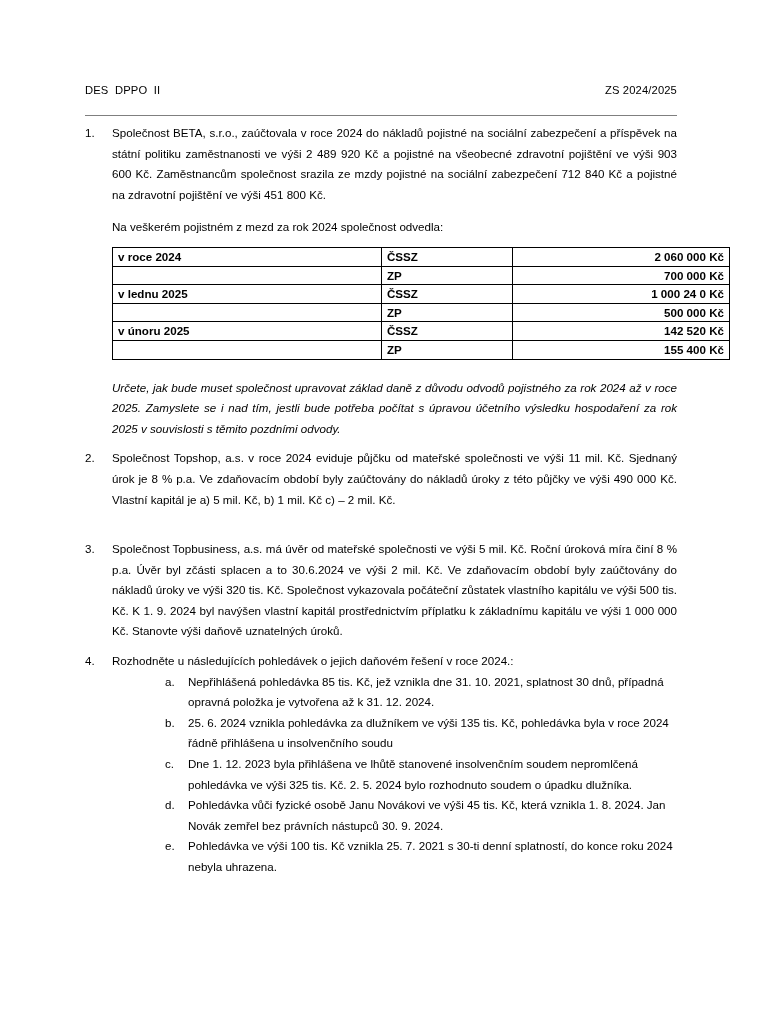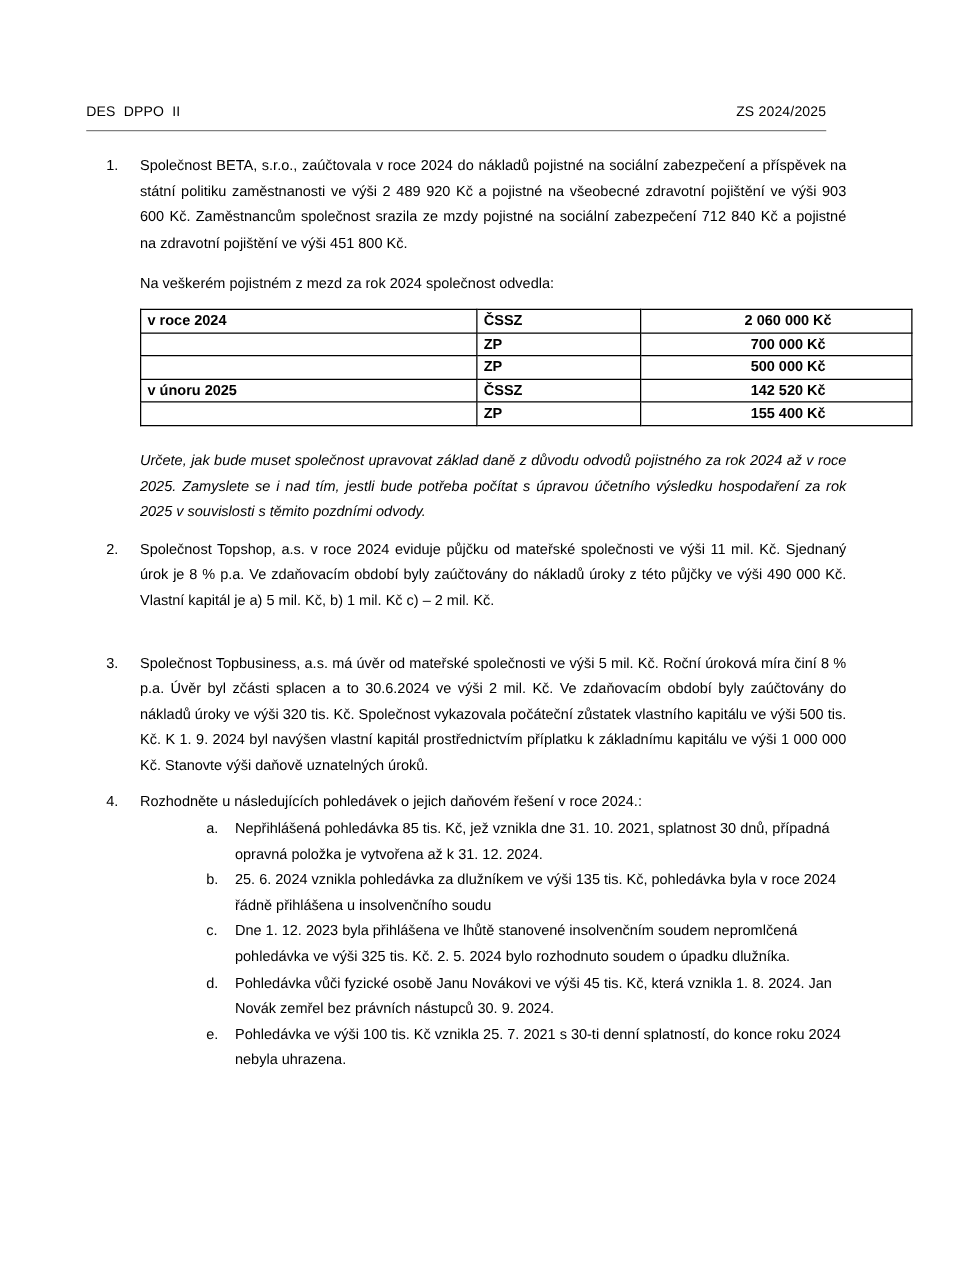--- a/index.html
+++ b/index.html
@@ -20,29 +20,29 @@
     width: 768px;
     height: 1024px;
     box-sizing: border-box;
     padding: 0;
     background: #ffffff;
   }
 
   
   .doc-header {
     position: absolute;
-    left: 69px;
+    left: 85px;
     top: 84px;
     width: 592px;
     display: flex;
     justify-content: space-between;
     align-items: baseline;
     font-size: 11.2px;
     letter-spacing: 0.15px;
-    padding-bottom: 8px;
+    padding-bottom: 19px;
     border-bottom: 1.1px solid #7f7f7f;
   }
   .doc-header .h-left { white-space: pre; }
   .doc-header .h-right { white-space: pre; }
 
   
   .body-wrap {
     position: absolute;
     left: 85px;
     top: 114px;
@@ -96,21 +96,21 @@
     border: 1.1px solid #000000;
     height: 17.6px;
     padding: 0px 5px;
     line-height: 17.6px;
     vertical-align: middle;
     white-space: pre;
     font-weight: bold;
   }
   table.odvody td.c-period { width: 258px; text-align: left; }
   table.odvody td.c-inst   { width: 120px; text-align: left; }
-  table.odvody td.c-amount { width: 187px; text-align: center; padding-left: 24px; }
+  table.odvody td.c-amount { width: 187px; text-align: right; padding-left: 24px; }
 
   
   .sublist {
     margin-top: 0px;
     margin-left: 80px;
   }
   .subitem {
     display: flex;
     margin-top: 0px;
   }
@@ -152,20 +152,25 @@
             <td class="c-period">v roce 2024</td>
             <td class="c-inst">ČSSZ</td>
             <td class="c-amount">2 060 000 Kč</td>
           </tr>
           <tr>
             <td class="c-period"></td>
             <td class="c-inst">ZP</td>
             <td class="c-amount">700 000 Kč</td>
           </tr>
           <tr>
+            <td class="c-period">v lednu 2025</td>
+            <td class="c-inst">ČSSZ</td>
+            <td class="c-amount">1 000 24 0 Kč</td>
+          </tr>
+          <tr>
             <td class="c-period"></td>
             <td class="c-inst">ZP</td>
             <td class="c-amount">500 000 Kč</td>
           </tr>
           <tr>
             <td class="c-period">v únoru 2025</td>
             <td class="c-inst">ČSSZ</td>
             <td class="c-amount">142 520 Kč</td>
           </tr>
           <tr>

